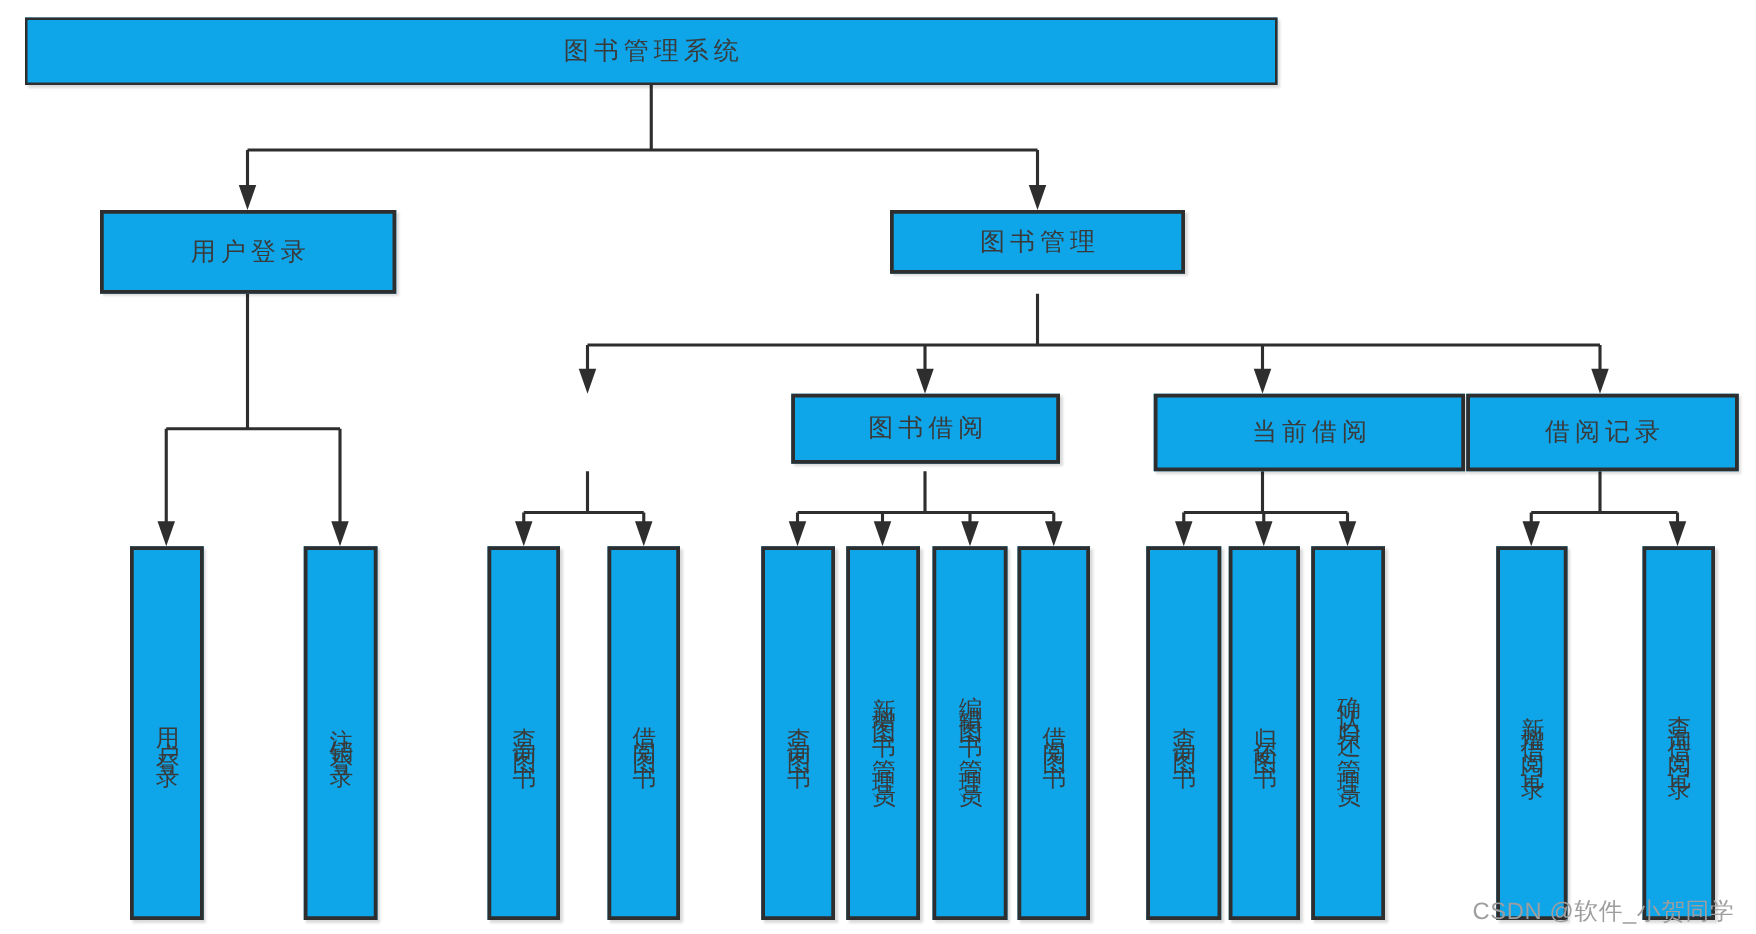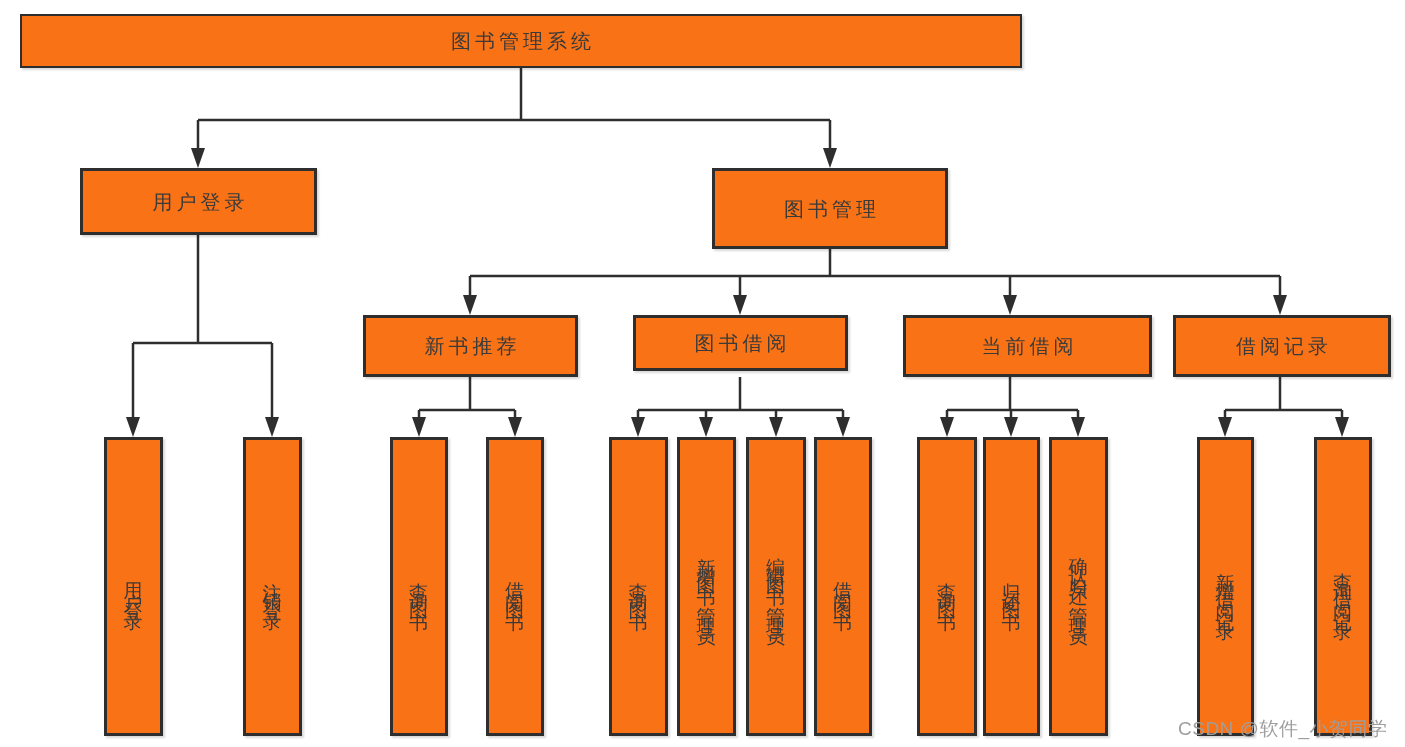--- a/index.html
+++ b/index.html
@@ -13,21 +13,21 @@
   }
   #connectors {
     position: absolute;
     left: 0; top: 0;
     width: 1405px; height: 747px;
     pointer-events: none;
   }
   .box {
     position: absolute;
     box-sizing: border-box;
-    background: #f97316;
+    background: #0ea5e9;
     border: 3px solid #2e2e2e;
     display: flex;
     align-items: center;
     justify-content: center;
     color: #3a3a3a;
     box-shadow: 2px 2px 2px rgba(0,0,0,0.15);
   }
   .box.root { border-width: 2px; }
   .box.h span {
     font-size: 20px;
@@ -138,31 +138,28 @@
     </g>
   </svg>
 
   <div class="box h root" style="left:20px;top:14px;width:1002px;height:54px">
     <span>图书管理系统</span>
   </div>
 
   <div class="box h" style="left:80px;top:168px;width:237px;height:67px">
     <span>用户登录</span>
   </div>
-  <div class="box h" style="left:712px;top:168px;width:236px;height:81px">
+  <div class="box h" style="left:712px;top:168px;width:236px;height:51px">
     <span>图书管理</span>
   </div>
 
-  <div class="box h" style="left:363px;top:315px;width:215px;height:62px">
-    <span>新书推荐</span>
-  </div>
   <div class="box h" style="left:633px;top:315px;width:215px;height:56px">
     <span>图书借阅</span>
   </div>
-  <div class="box h" style="left:903px;top:315px;width:249px;height:62px">
+  <div class="box h" style="left:923px;top:315px;width:249px;height:62px">
     <span>当前借阅</span>
   </div>
   <div class="box h" style="left:1173px;top:315px;width:218px;height:62px">
     <span>借阅记录</span>
   </div>
 
   <div class="box v" style="left:104px;top:437px;width:59px;height:299px">
     <span>用户登录</span>
   </div>
   <div class="box v" style="left:243px;top:437px;width:59px;height:299px">

